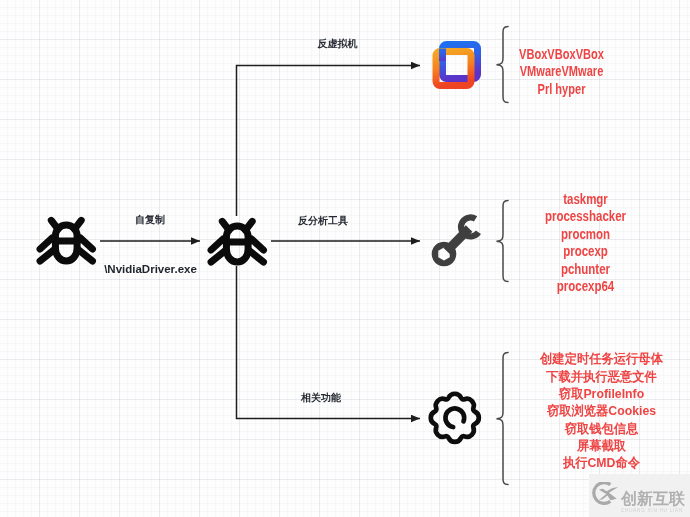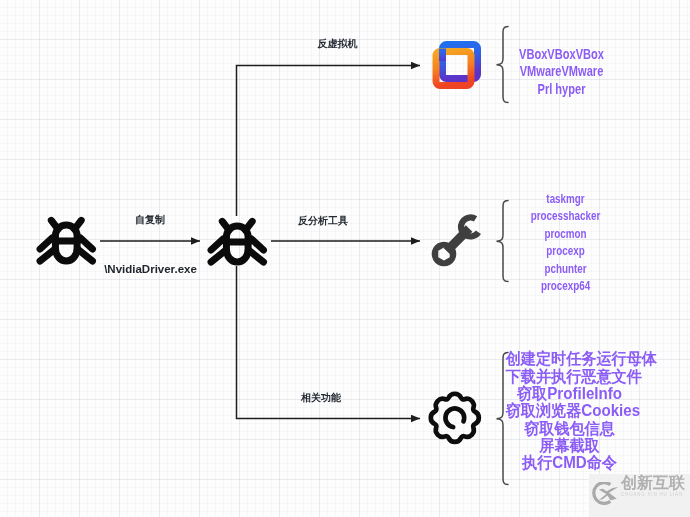--- a/index.html
+++ b/index.html
@@ -13,31 +13,31 @@
       linear-gradient(to right, rgba(125,138,155,.05) 1px, transparent 1px),
       linear-gradient(to bottom, rgba(125,138,155,.05) 1px, transparent 1px);
     background-size:40px 40px,40px 40px,8px 8px,8px 8px;
     background-position:-1px -1px,-1px -1px,-1px -1px,-1px -1px;
   }
   svg.layer{position:absolute;left:0;top:0;}
   .lbl{position:absolute;font-weight:bold;color:#262b33;white-space:nowrap;}
   .cjk{font-family:"Liberation Sans","DejaVu Sans",sans-serif;}
   .lbl.edge{font-size:10px;letter-spacing:0px;}
   .path{font-size:11.5px;line-height:17.5px;color:#1f232a;}
-  .grp{text-align:center;color:#8b5cf6;}
+  .grp{text-align:center;color:#ef4444;}
   .grp>div{transform-origin:center center;}
   .g1{font-size:14px;line-height:17.6px;}
   .g1>div{transform:scaleX(.79);}
-  .g2{font-size:12px;line-height:17.5px;}
+  .g2{font-size:14px;line-height:17.5px;padding-left:20px;}
   .g2>div{transform:scaleX(.82);}
-  .g3{font-size:16px;line-height:17.35px;}
+  .g3{font-size:13px;line-height:17.35px;margin-left:32px;}
   .g3>div{transform:scaleX(.945);}
   #wm{position:absolute;left:589px;top:474px;width:101px;height:43px;background:#f1f1f1;}
   #wmlogo{position:absolute;left:3px;top:8px;}
-  #wmtxt{position:absolute;left:32px;top:0;}
+  #wmtxt{position:absolute;left:32px;top:16px;}
   #wmcn{font-size:16px;color:#b0b0b0;letter-spacing:0px;line-height:17px;font-weight:bold;}
   #wmpy{font-size:4.5px;color:#cfcfcf;letter-spacing:.75px;line-height:6px;margin-top:1px;
         white-space:nowrap;transform:scaleX(1.02);transform-origin:left;}
 </style>
 </head>
 <body>
 
 <div id="canvas">
   <div class="grid"></div>
 

